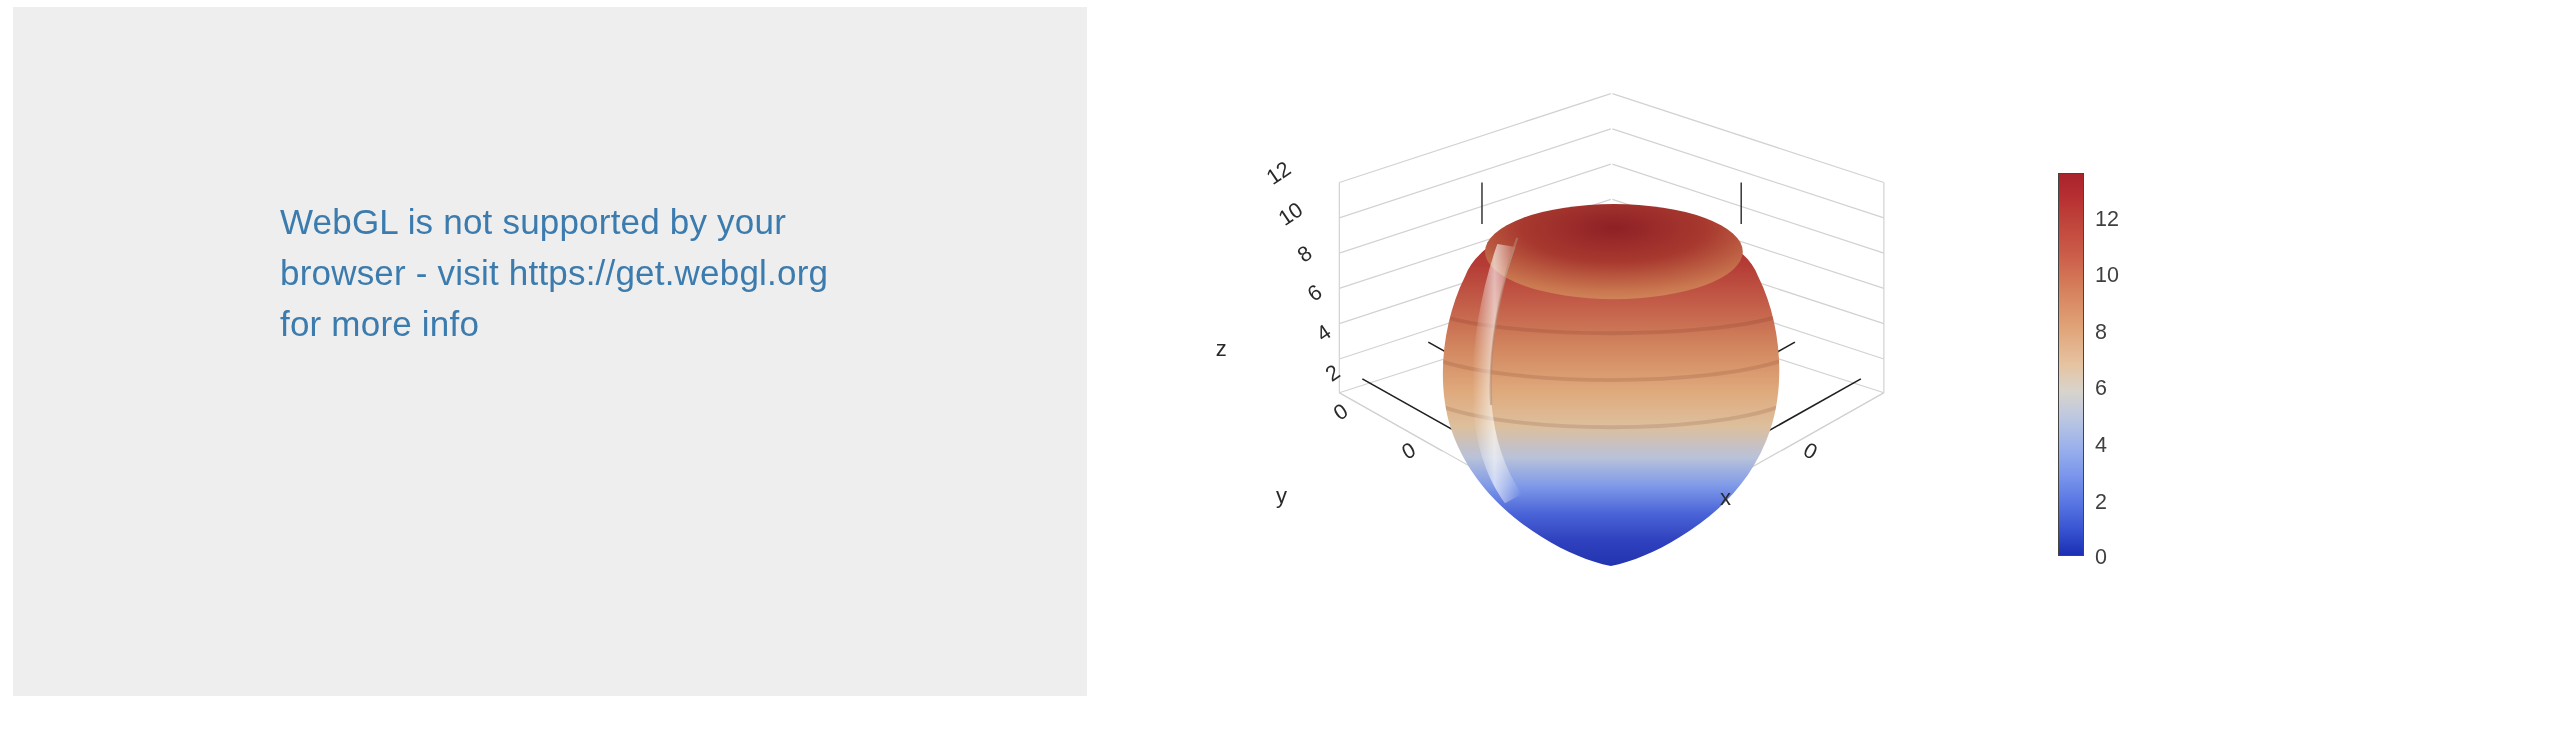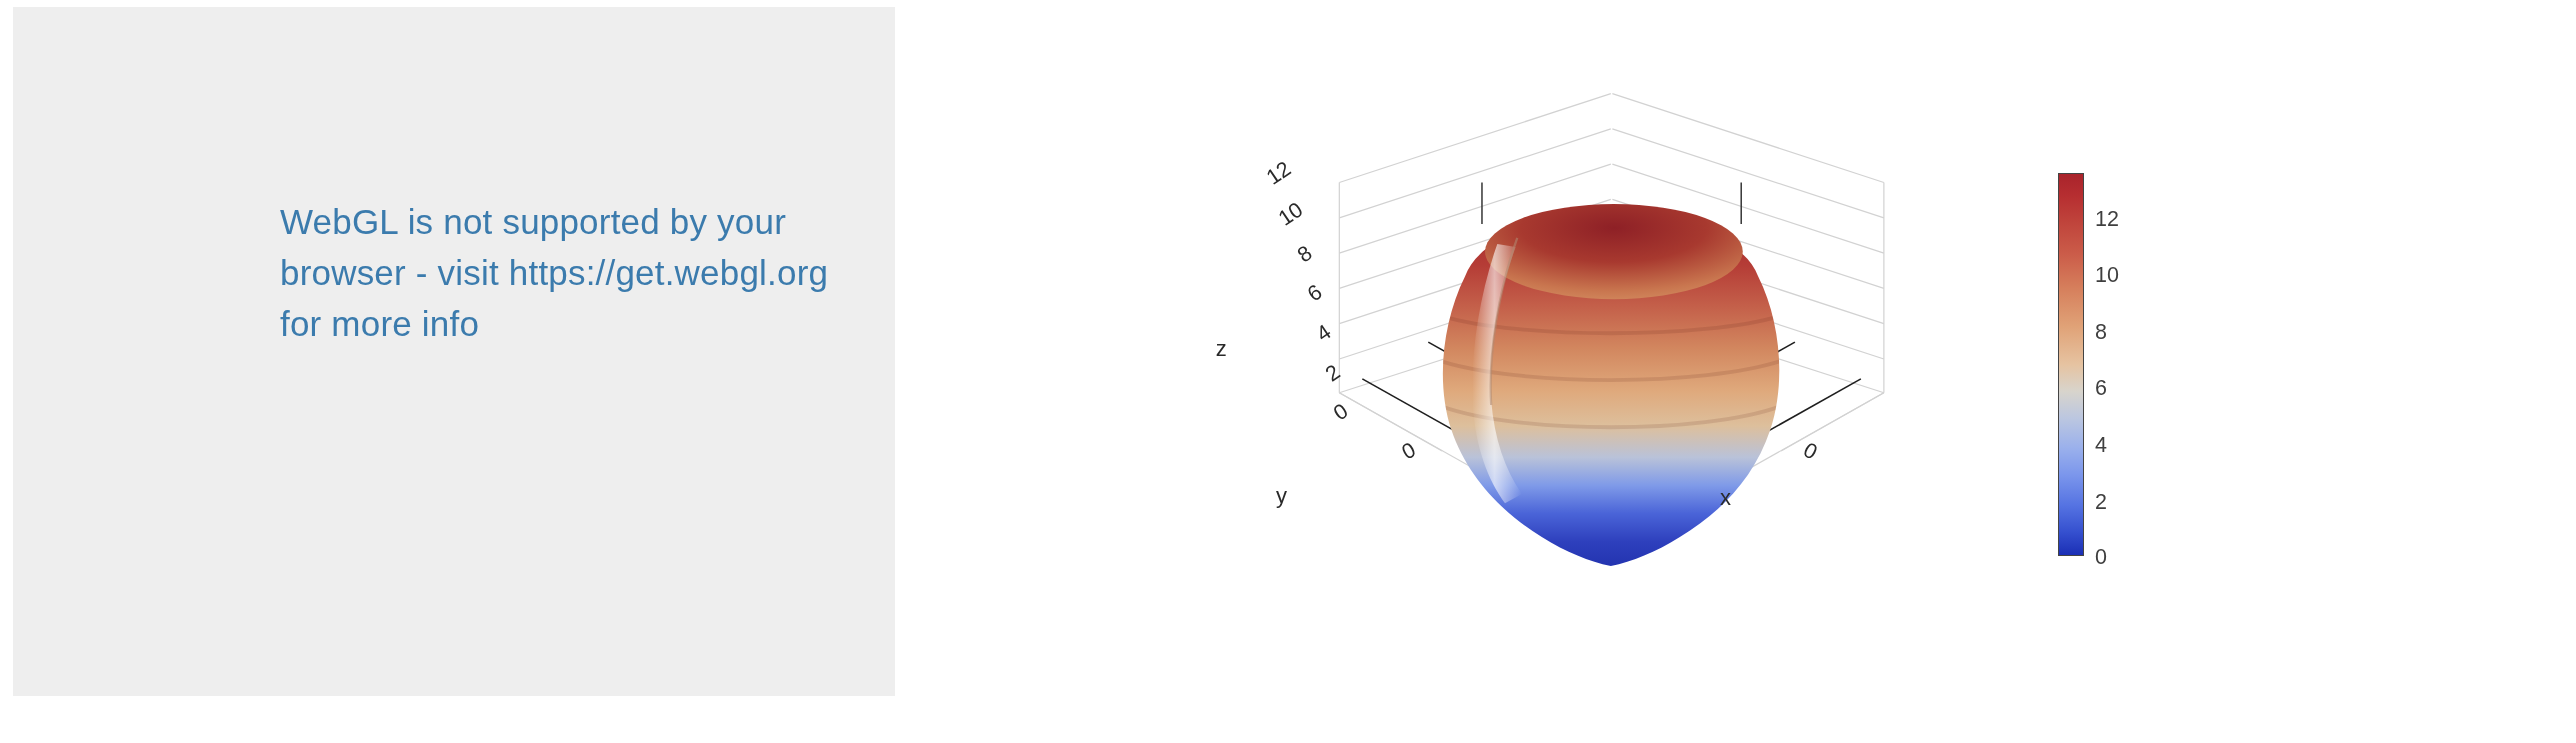--- a/index.html
+++ b/index.html
@@ -13,21 +13,21 @@
     position: relative;
     overflow: hidden;
     font-family: "Liberation Sans", sans-serif;
   }
 
   
   #webgl-panel {
     position: absolute;
     left: 13px;
     top: 7px;
-    width: 882px;
+    width: 1074px;
     height: 689px;
     background: #eeeeee;
   }
   #webgl-message {
     position: absolute;
     left: 267px;
     top: 189px;
     width: 560px;
     color: #3b7bad;
     font-family: "Liberation Sans", sans-serif;

